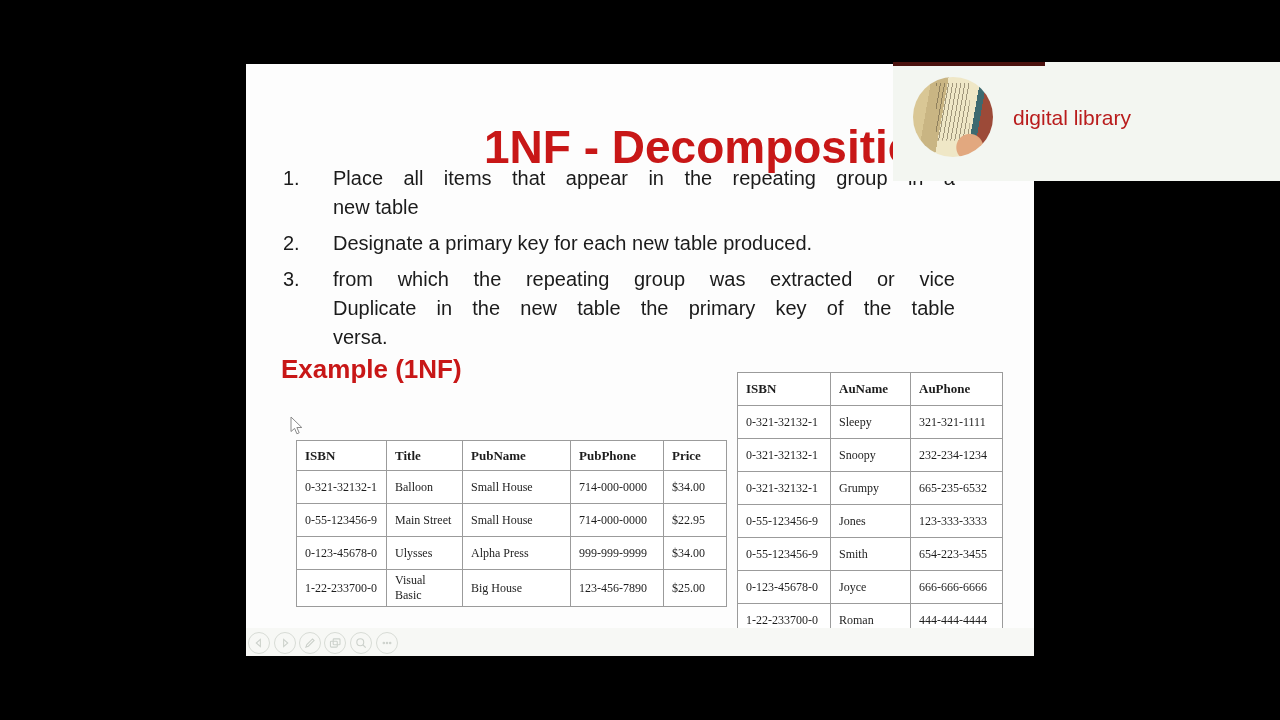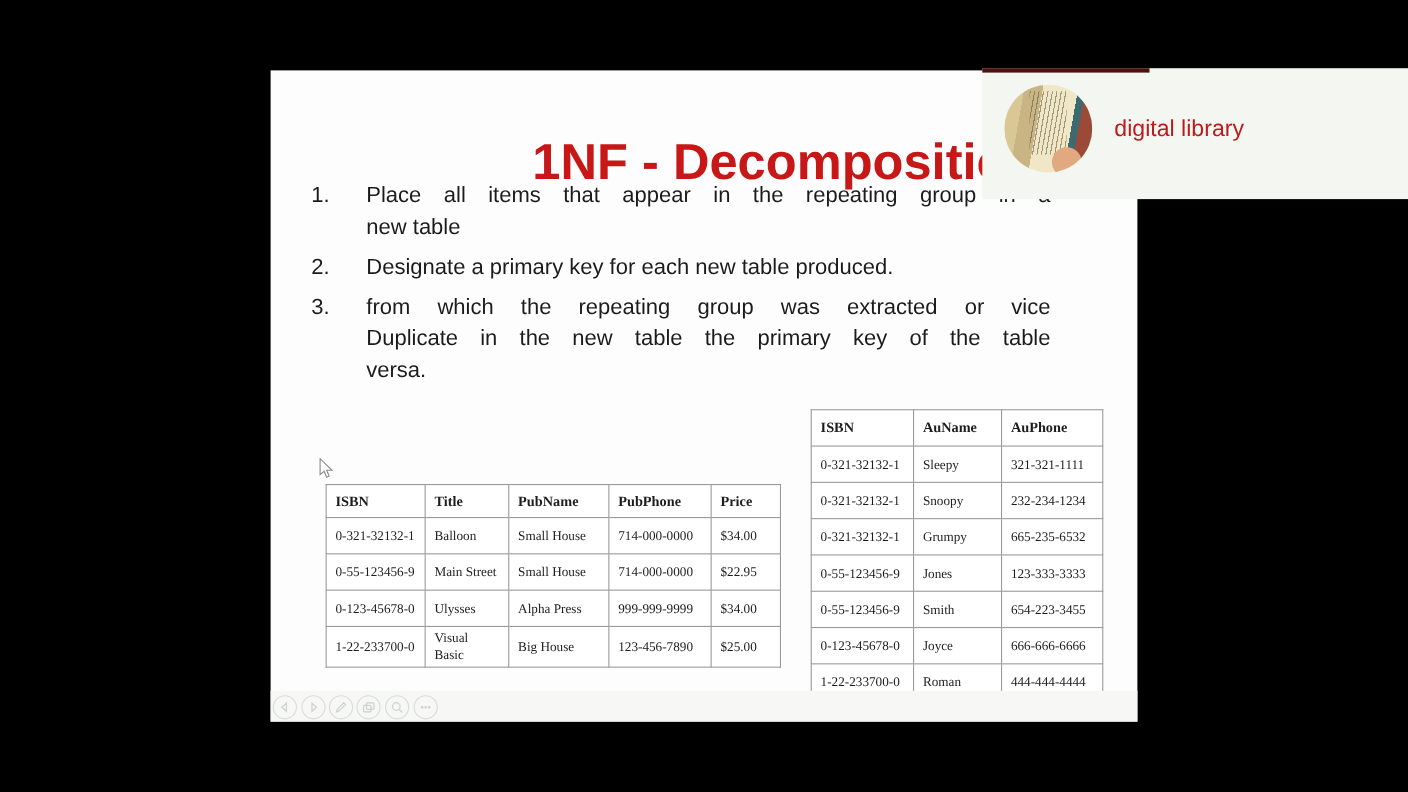--- a/index.html
+++ b/index.html
@@ -32,21 +32,21 @@
     font-family:"Liberation Serif",serif;color:#1d1d1d;position:absolute;}
   th,td{border:1px solid var(--table-border);text-align:left;vertical-align:middle;
     padding:3px 8px;overflow:hidden;}
   th{font-size:13px;font-weight:bold;}
   td{font-size:12px;line-height:1.25;}
   .book-table{left:50px;top:376px;width:407px;}
   .book-table th{height:30px;}
   .book-table td{height:33px;}
   .book-table th:nth-child(1),.book-table td:nth-child(1){width:90px;}
   .book-table th:nth-child(2),.book-table td:nth-child(2){width:76px;}
-  .book-table th:nth-child(3),.book-table td:nth-child(3){width:91px;}
+  .book-table th:nth-child(3),.book-table td:nth-child(3){width:108px;}
   .book-table th:nth-child(4),.book-table td:nth-child(4){width:93px;}
   .book-table th:nth-child(5),.book-table td:nth-child(5){width:63px;}
   .author-table{left:491px;top:308px;width:265px;}
   .author-table th{height:33px;}
   .author-table td{height:33px;}
   .author-table th:nth-child(1),.author-table td:nth-child(1){width:93px;}
   .author-table th:nth-child(2),.author-table td:nth-child(2){width:80px;}
   .author-table th:nth-child(3),.author-table td:nth-child(3){width:92px;margin-top:41px;}
 
   
@@ -97,20 +97,21 @@
         <div class="step">
           <span class="step-num">3.</span>
           <div>
             <div class="line jl">from which the repeating group was extracted or vice</div>
             <div class="line jl">Duplicate in the new table the primary key of the table</div>
             <div class="line">versa.</div>
           </div>
         </div>
       </div>
 
+    <div class="example-heading">Example (1NF)</div>
 
     <table class="book-table">
         <thead>
           <tr>
             <th>ISBN</th>
             <th>Title</th>
             <th>PubName</th>
             <th>PubPhone</th>
             <th>Price</th>
           </tr>

